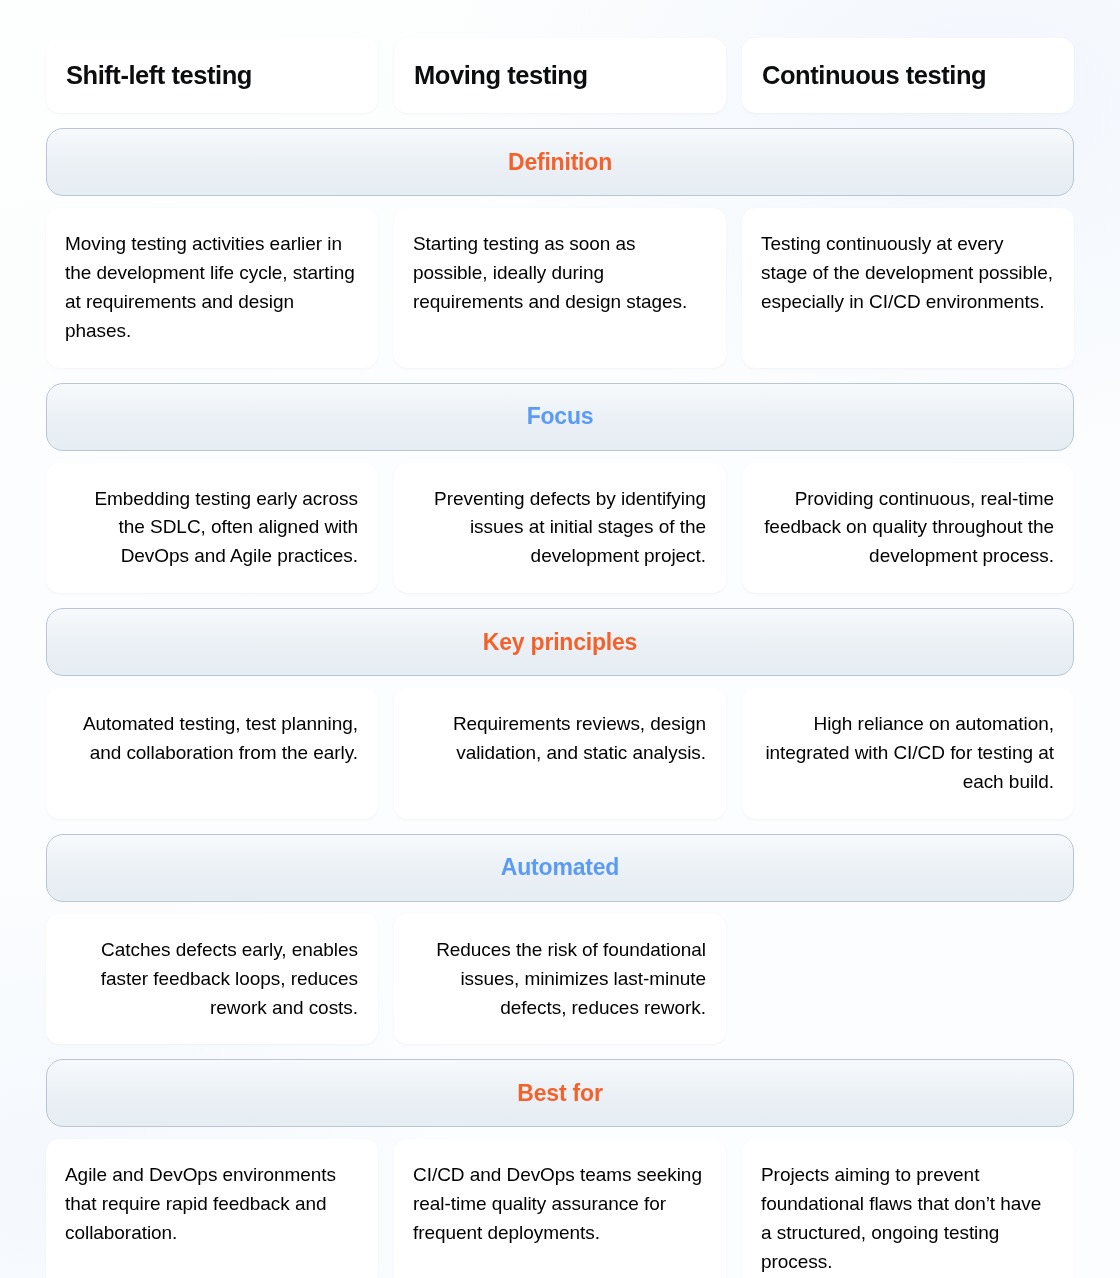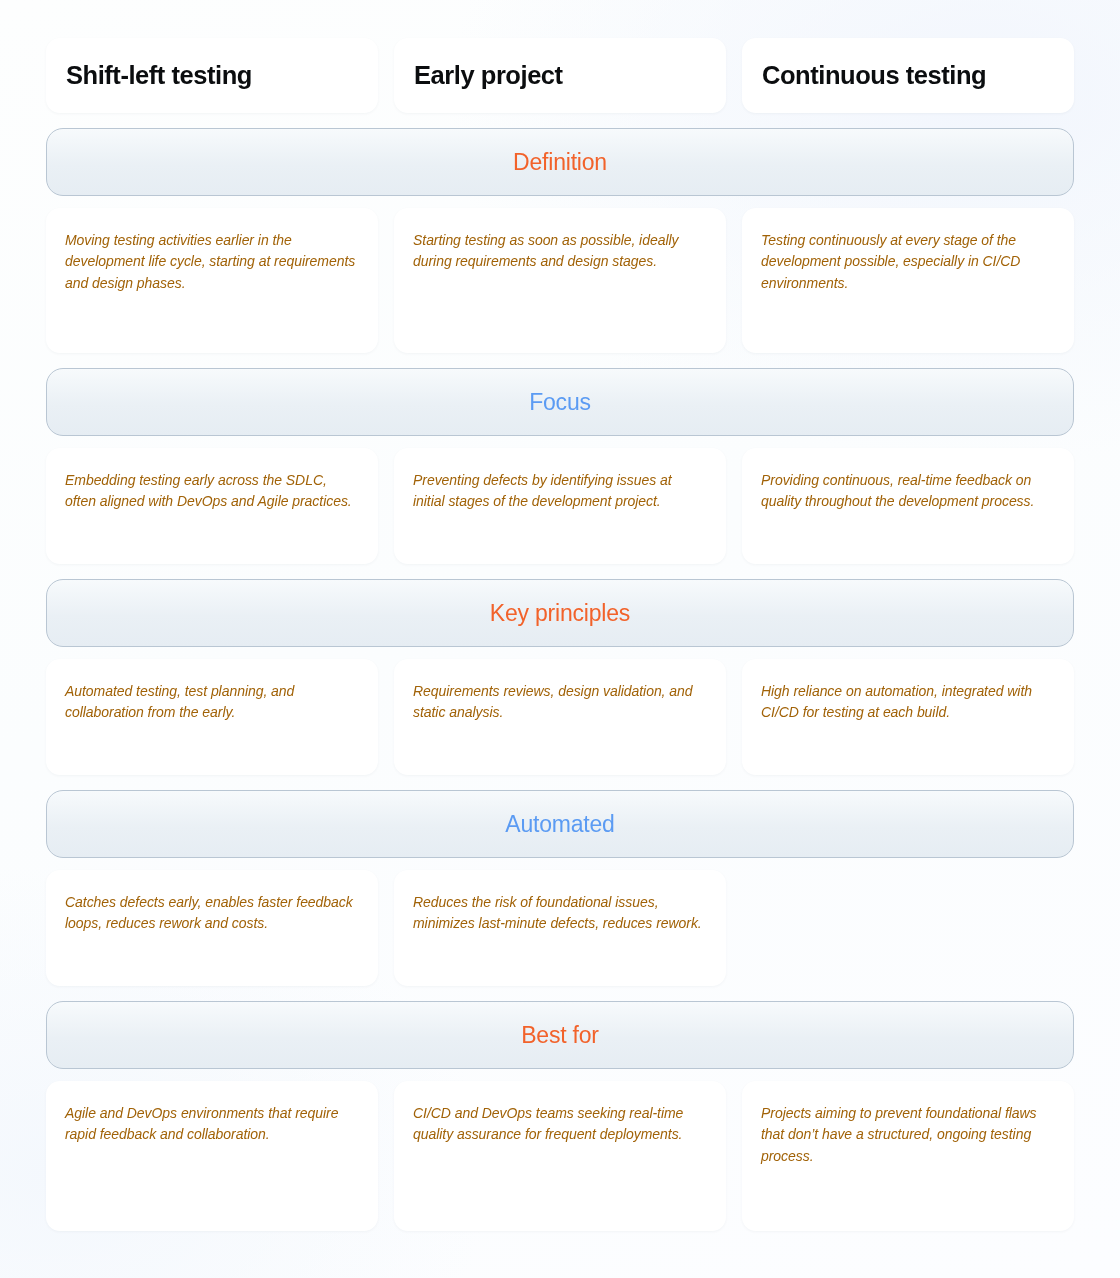--- a/index.html
+++ b/index.html
@@ -60,21 +60,21 @@
     border-radius: 17px;
     background: linear-gradient(180deg, #f7fafc 0%, #eaf0f5 55%, #e6edf3 100%);
     display: flex;
     align-items: center;
     justify-content: center;
     flex: none;
   }
 
   .section-bar .label {
     font-size: 23px;
-    font-weight: 400;
+    font-weight: 700;
     letter-spacing: -0.2px;
   }
 
   .section-bar.accent-orange .label { color: #f2622a; }
   .section-bar.accent-blue   .label { color: #5b9bf3; }
 
   
   .content-row {
     display: grid;
     grid-template-columns: 1fr 1fr 1fr;
@@ -84,43 +84,42 @@
   }
 
   .content-cell {
     background: #ffffff;
     border-radius: 14px;
     padding: 22px 20px 22px 19px;
     box-shadow: 0 1px 3px rgba(30,50,80,0.045);
   }
 
   .content-cell .body {
-    font-size: 14px;
+    font-size: 19px;
     line-height: 1.52;
-    color: #a16207;
+    color: #000000;
     letter-spacing: -0.05px;
-    font-style: italic;
   }
 
   
   .content-row.h-145 .content-cell { min-height: 145px; }
-  .content-row.h-116 .content-cell { min-height: 116px; }
+  .content-row.h-116 .content-cell { min-height: 116px; text-align: right; }
   .content-row.h-150 .content-cell { min-height: 150px; }
 </style>
 </head>
 <body>
 
 <div class="page">
 
   <div class="header-row">
     <div class="header-cell">
       <span class="title">Shift-left testing</span>
     </div>
     <div class="header-cell">
-      <span class="title">Early project</span>
+      <span class="title">Moving testing</span>
     </div>
     <div class="header-cell">
       <span class="title">Continuous testing</span>
     </div>
   </div>
 
   <div class="section-bar accent-orange">
     <span class="label">Definition</span>
   </div>
   <div class="content-row h-145">

